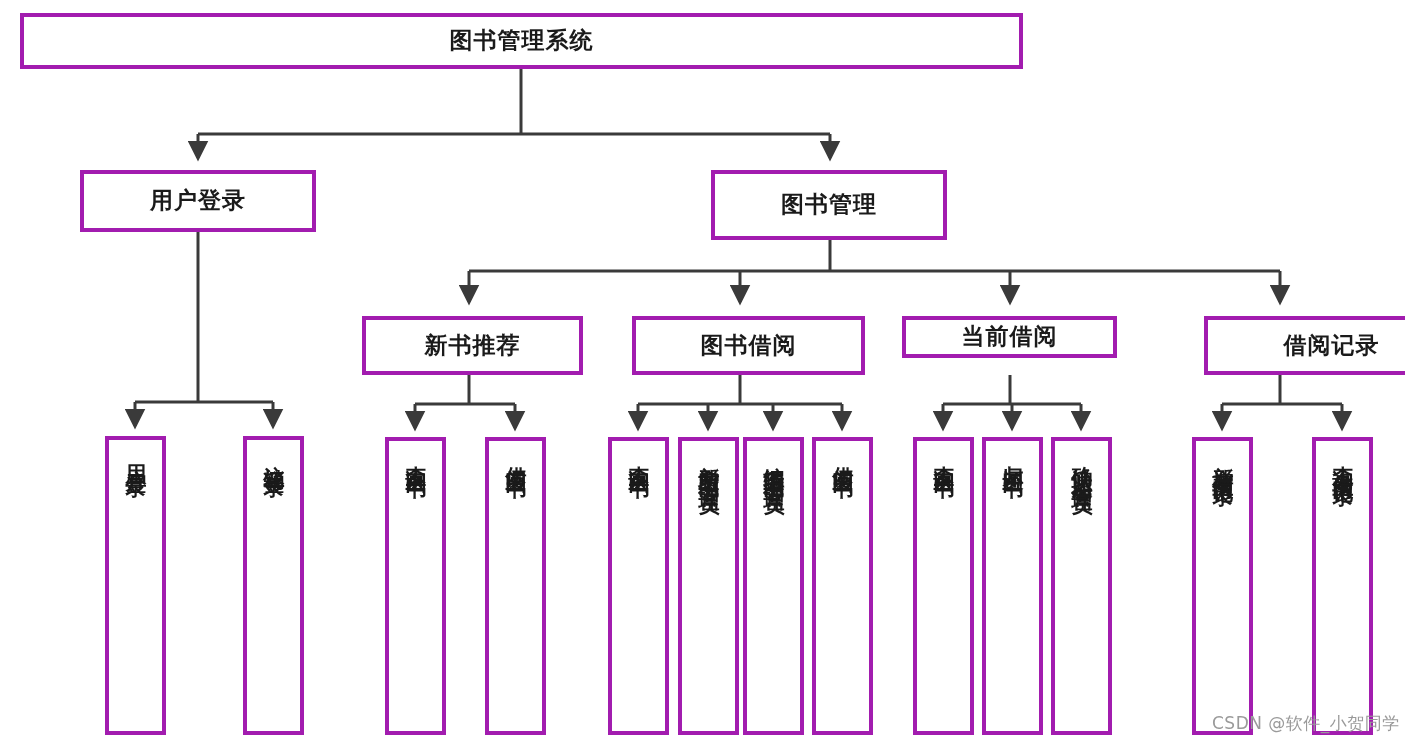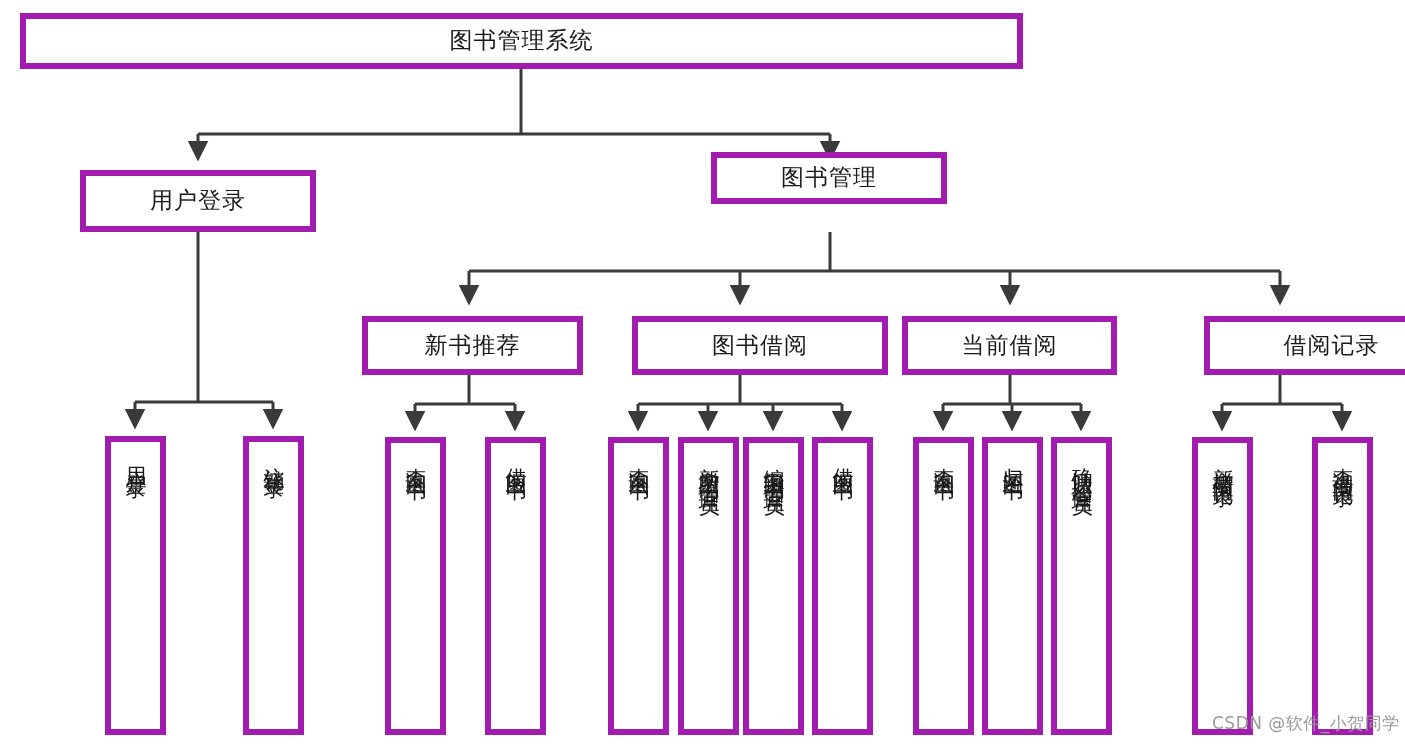--- a/index.html
+++ b/index.html
@@ -24,25 +24,26 @@
     left: 0;
     top: 0;
     width: 1405px;
     height: 747px;
     pointer-events: none;
   }
   .node {
     position: absolute;
     box-sizing: border-box;
     background: #ffffff;
-    border: 6px solid #a21caf;
+    border: 4px solid #a21caf;
     display: flex;
     align-items: center;
     justify-content: center;
     z-index: 2;
+    font-weight: bold;
   }
   .node .label {
     color: #1a1a1a;
     line-height: 1.18;
     letter-spacing: 0.5px;
     text-align: center;
     white-space: pre-line;
   }
   
   .node.horiz .label {
@@ -129,31 +130,31 @@
     </g>
   </svg>
 
   <div class="node horiz root" style="left:20px; top:13px; width:1003px; height:56px;">
     <span class="label">图书管理系统</span>
   </div>
 
   <div class="node horiz" style="left:80px; top:170px; width:236px; height:62px;">
     <span class="label">用户登录</span>
   </div>
-  <div class="node horiz" style="left:711px; top:152px; width:236px; height:52px;">
+  <div class="node horiz" style="left:711px; top:170px; width:236px; height:70px;">
     <span class="label">图书管理</span>
   </div>
 
   <div class="node horiz" style="left:362px; top:316px; width:221px; height:59px;">
     <span class="label">新书推荐</span>
   </div>
-  <div class="node horiz" style="left:632px; top:316px; width:256px; height:59px;">
+  <div class="node horiz" style="left:632px; top:316px; width:233px; height:59px;">
     <span class="label">图书借阅</span>
   </div>
-  <div class="node horiz" style="left:902px; top:316px; width:215px; height:59px;align-items:center;">
+  <div class="node horiz" style="left:902px; top:316px; width:215px; height:42px;align-items:center;">
     <span class="label">当前借阅</span>
   </div>
   <div class="node horiz" style="left:1172px; top:316px; width:255px; height:59px;margin-left:32px;">
     <span class="label">借阅记录</span>
   </div>
 
   <div class="node vert" style="left:105px; top:436px; width:61px; height:299px;">
     <span class="label">用户登录</span>
   </div>
   <div class="node vert" style="left:243px; top:436px; width:61px; height:299px;">

